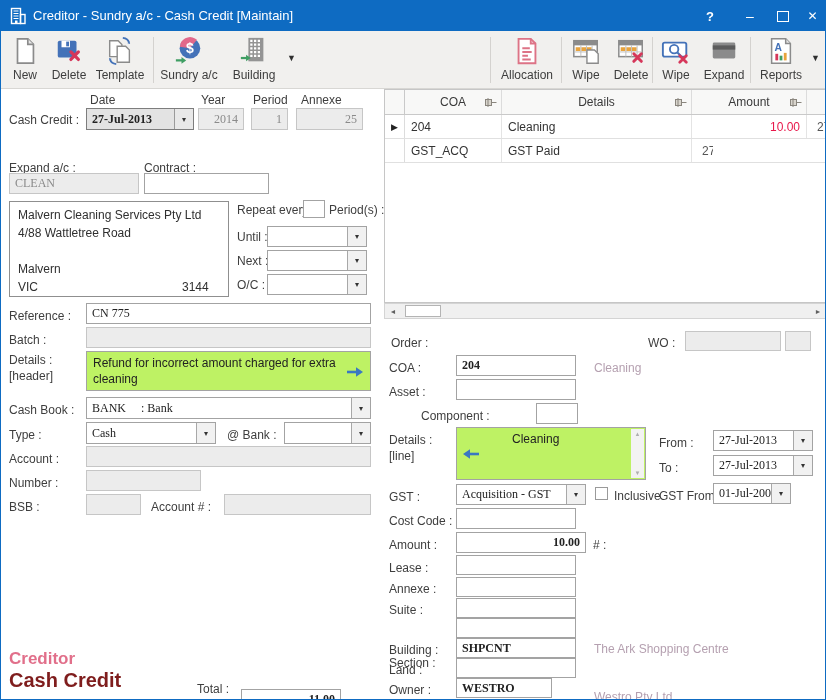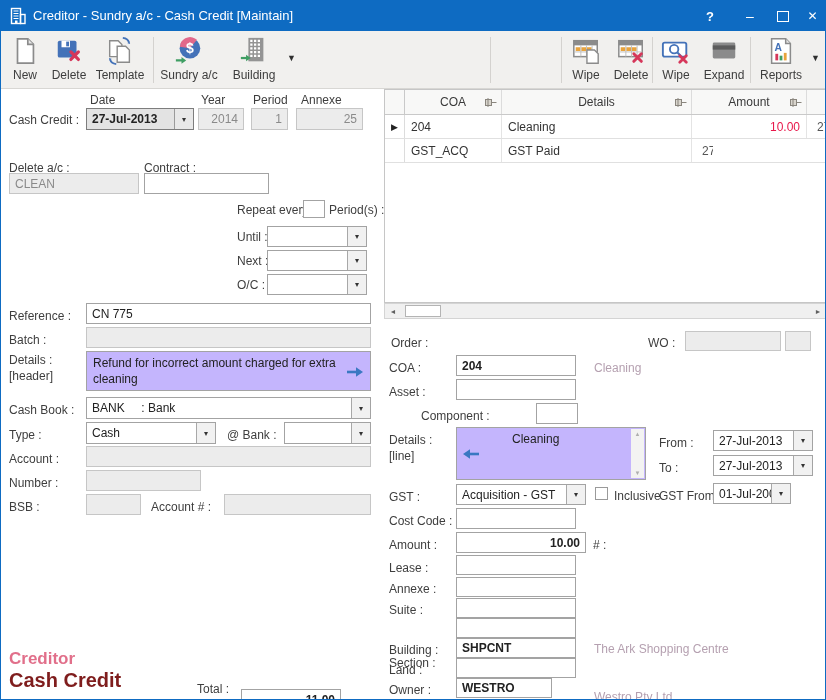--- a/index.html
+++ b/index.html
@@ -12,31 +12,31 @@
   
   .toolbar{position:absolute;left:0;top:30px;width:100%;height:58px;background:#f1f0ee;border-bottom:1px solid #d8d7d4;box-sizing:border-box;}
   .titem{position:absolute;top:3px;height:52px;display:flex;flex-direction:column;align-items:center;justify-content:flex-start;cursor:default;}
   .ticon{width:30px;height:30px;margin-top:2px;}
   .tlabel{font-size:12px;color:#3d3d3d;margin-top:2px;white-space:nowrap;}
   .tsep{position:absolute;top:6px;height:46px;width:1px;background:#d4d2cf;}
   .tcaret{position:absolute;font-size:9px;color:#2f2f2f;}
   
   .lbl{position:absolute;font-size:12px;color:#3e3e3e;white-space:nowrap;}
   .pink{position:absolute;font-size:12px;color:#b5a0b0;white-space:nowrap;}
-  .fld{position:absolute;box-sizing:border-box;border:1px solid #a3a3a3;background:#fff;font-size:12px;color:#222;display:flex;align-items:center;padding:0 5px;height:21px;}
+  .fld{position:absolute;box-sizing:border-box;border:1px solid #a3a3a3;background:#fff;font-size:12px;color:#222;display:flex;align-items:center;padding:0 5px;height:21px;font-family:Liberation Serif, serif;}
   .dis{background:#ececec;border-color:#c6c6c6;color:#8a8a8a;}
   .right{justify-content:flex-end;}
   .bold{font-weight:bold;}
   .combo{padding:0;}
   .combo .val{flex:1;padding:0 5px;white-space:pre;overflow:hidden;}
   .combo .dd{width:18px;align-self:stretch;display:flex;align-items:center;justify-content:center;background:#f1f1f1;border-left:1px solid #a8a8a8;font-size:8px;color:#333;}
   .graycombo{background:#e3e3e3;border-color:#7d7d7d;}
   .graycombo .dd{background:#e8e8e8;border-left-color:#9a9a9a;}
   .cb{position:absolute;width:13px;height:13px;border:1px solid #9a9a9a;background:#fff;box-sizing:border-box;}
-  .dbox{position:absolute;border:1px solid #a3a3a3;background:#c4b5fd;font-size:12px;color:#222;box-sizing:border-box;}
+  .dbox{position:absolute;border:1px solid #a3a3a3;background:#bef264;font-size:12px;color:#222;box-sizing:border-box;}
   .addr{position:absolute;border:1px solid #8f8f8f;font-size:12px;color:#2f2f2f;box-sizing:border-box;}
   .addr span{position:absolute;white-space:nowrap;}
   
   .grid{position:absolute;left:383px;top:88px;width:443px;height:214px;border:1px solid #c6c6c6;border-right:none;box-sizing:border-box;font-size:12px;background:#fff;}
   .ghead{display:flex;height:25px;background:#f8f8f7;border-bottom:1px solid #c9c9c9;box-sizing:border-box;}
   .gsel{width:20px;border-right:1px solid #c9c9c9;box-sizing:border-box;display:flex;align-items:center;justify-content:center;flex:none;}
   .gcol{position:relative;display:flex;align-items:center;justify-content:center;border-right:1px solid #dcdcdc;box-sizing:border-box;color:#3a3a3a;flex:none;}
   .gcol .pin{position:absolute;right:4px;top:8px;}
   .grow{display:flex;height:24px;border-bottom:1px solid #e0e0e0;box-sizing:border-box;background:#fff;}
   .grow .gsel{border-right:1px solid #dcdcdc;}
@@ -141,20 +141,28 @@
         <path d="M2 23.5h8" stroke="#3f9e63" stroke-width="2.4" fill="none"></path>
         <path d="M7.5 20l5 3.5-5 3.5z" fill="#3f9e63"></path>
       </svg>
       <span class="tlabel">Building</span>
     </div>
 
     <span class="tcaret" style="left:286px;top:22px">▼</span>
 
     <div class="tsep" style="left:489px"></div>
 
+    <div class="titem" style="left:492px;width:68px">
+      <svg class="ticon" viewBox="0 0 32 32">
+        <path d="M7 3h13l5 5v21H7z" fill="#fff" stroke="#dd7386" stroke-width="2"></path>
+        <path d="M20 3v5h5" fill="none" stroke="#dd7386" stroke-width="2"></path>
+        <path d="M11 13h8M11 17h10M11 21h6M11 25h9" stroke="#dd7386" stroke-width="2"></path>
+      </svg>
+      <span class="tlabel">Allocation</span>
+    </div>
 
     <div class="tsep" style="left:560px"></div>
 
     <div class="titem" style="left:564px;width:42px">
       <svg class="ticon" viewBox="0 0 32 32">
         <rect x="3" y="5" width="25" height="17" fill="#fff" stroke="#8b8b8b" stroke-width="1.6"></rect>
         <rect x="3" y="5" width="25" height="5" fill="#8b8b8b"></rect>
         <rect x="5" y="12" width="5" height="4" fill="#e8a33d"></rect>
           <rect x="11" y="12" width="5" height="4" fill="#e8a33d"></rect>
           <rect x="17" y="12" width="5" height="4" fill="#e8a33d"></rect>
@@ -227,27 +235,34 @@
   <div class="fld dis right" style="left:197px;top:107px;width:46px;height:22px">
       <span>2014</span>
     </div>
   <div class="fld dis right" style="left:250px;top:107px;width:37px;height:22px">
       <span>1</span>
     </div>
   <div class="fld dis right" style="left:295px;top:107px;width:67px;height:22px">
       <span>25</span>
     </div>
 
-  <span class="lbl" style="left:8px;top:160px">Delete a/c :</span>
+  <span class="lbl" style="left:8px;top:160px">Expand a/c :</span>
   <div class="fld dis" style="left:8px;top:172px;width:130px">
       <span>CLEAN</span>
     </div>
   <span class="lbl" style="left:143px;top:160px">Contract :</span>
   <div class="fld" style="left:143px;top:172px;width:125px"></div>
 
+  <div class="addr" style="left:8px;top:200px;width:220px;height:96px">
+    <span style="left:8px;top:6px">Malvern Cleaning Services Pty Ltd</span>
+    <span style="left:8px;top:24px">4/88 Wattletree Road</span>
+    <span style="left:8px;top:60px">Malvern</span>
+    <span style="left:8px;top:78px">VIC</span>
+    <span style="left:172px;top:78px">3144</span>
+  </div>
 
   <span class="lbl" style="left:236px;top:202px">Repeat every</span>
   <div class="fld" style="left:302px;top:199px;width:22px;height:18px"></div>
   <span class="lbl" style="left:328px;top:202px">Period(s) :</span>
 
   <span class="lbl" style="left:236px;top:229px">Until :</span>
   <div class="fld combo" style="left:266px;top:225px;width:100px">
     <span class="val"></span>
       <span class="dd">▾</span>
   </div>

